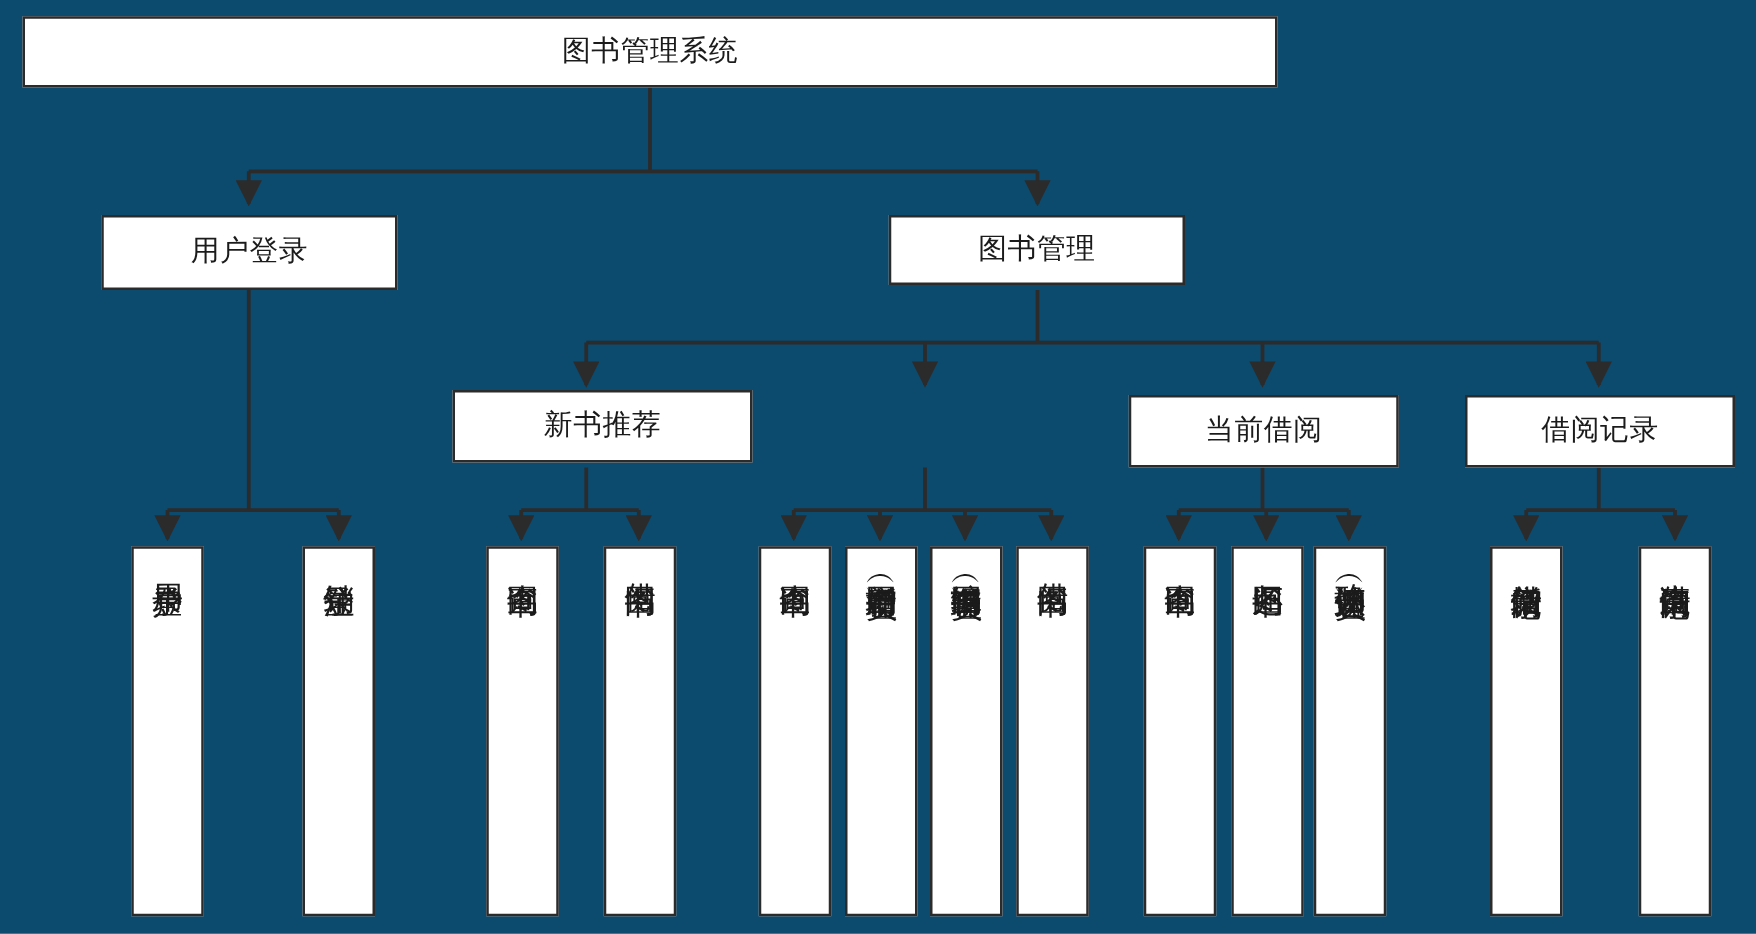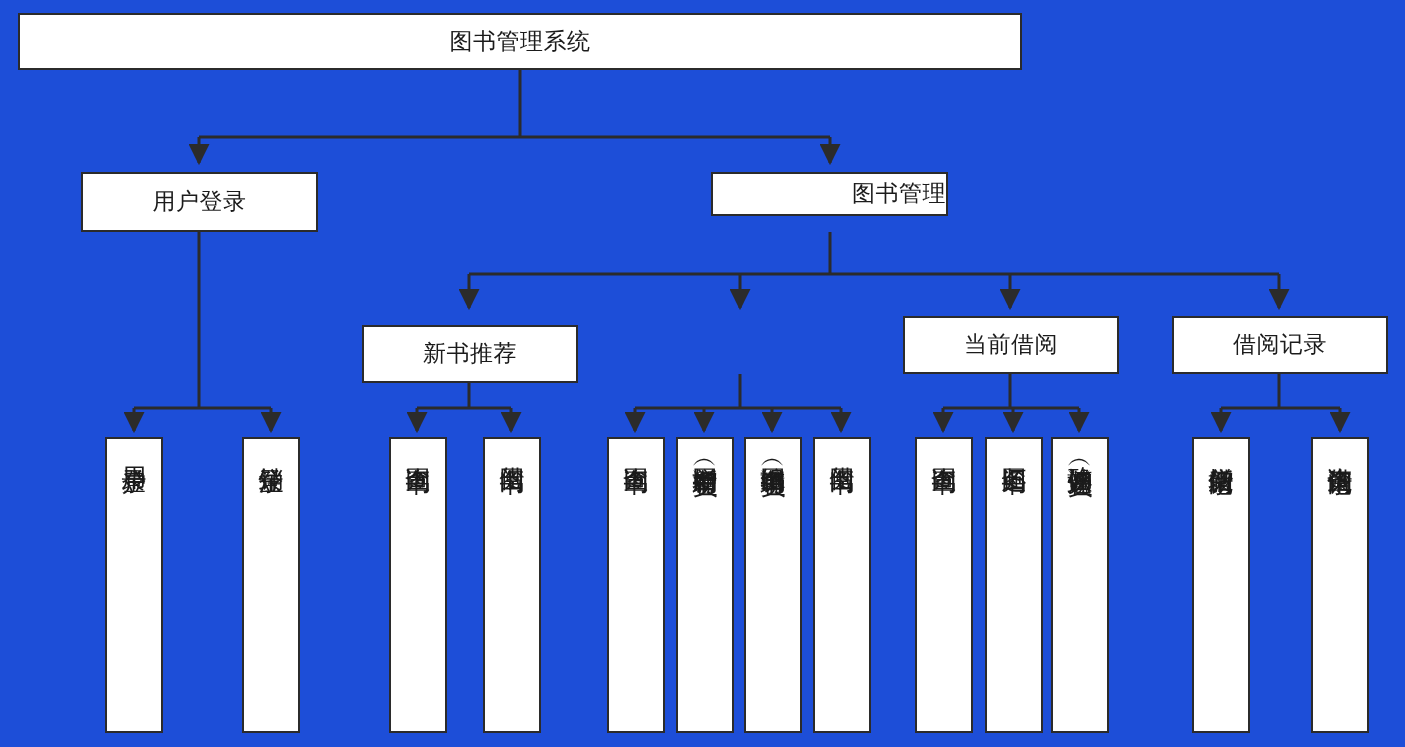--- a/index.html
+++ b/index.html
@@ -10,21 +10,21 @@
   body {
     width: 1405px;
     height: 747px;
     font-family: "DejaVu Sans", "Liberation Sans", sans-serif;
     overflow: hidden;
   }
   #canvas {
     position: relative;
     width: 1405px;
     height: 747px;
-    background: #1d4ed8;
+    background: #0c4a6e;
   }
   svg#wires {
     position: absolute;
     left: 0;
     top: 0;
     width: 1405px;
     height: 747px;
     pointer-events: none;
   }
   .node {
@@ -127,25 +127,25 @@
     </g>
   </svg>
 
   <div class="node root" style="left:18px; top:13px; width:1004px; height:57px;">
     <span class="label">图书管理系统</span>
   </div>
 
   <div class="node h" style="left:81px; top:172px; width:237px; height:60px;">
     <span class="label">用户登录</span>
   </div>
-  <div class="node h" style="left:711px; top:172px; width:237px; height:44px;justify-content:flex-end;">
+  <div class="node h" style="left:711px; top:172px; width:237px; height:56px;">
     <span class="label">图书管理</span>
   </div>
 
-  <div class="node h" style="left:362px; top:325px; width:216px; height:58px;">
+  <div class="node h" style="left:362px; top:312px; width:240px; height:58px;">
     <span class="label">新书推荐</span>
   </div>
   <div class="node h" style="left:903px; top:316px; width:216px; height:58px;">
     <span class="label">当前借阅</span>
   </div>
   <div class="node h" style="left:1172px; top:316px; width:216px; height:58px;">
     <span class="label">借阅记录</span>
   </div>
 
   <div class="node v" style="left:105px; top:437px; width:58px; height:296px;">

